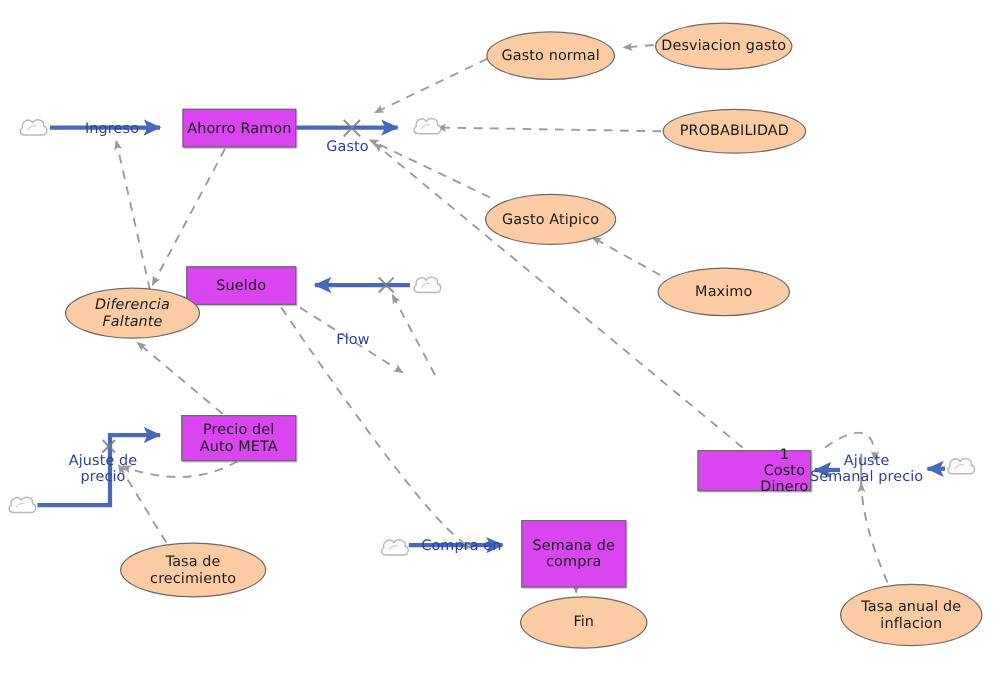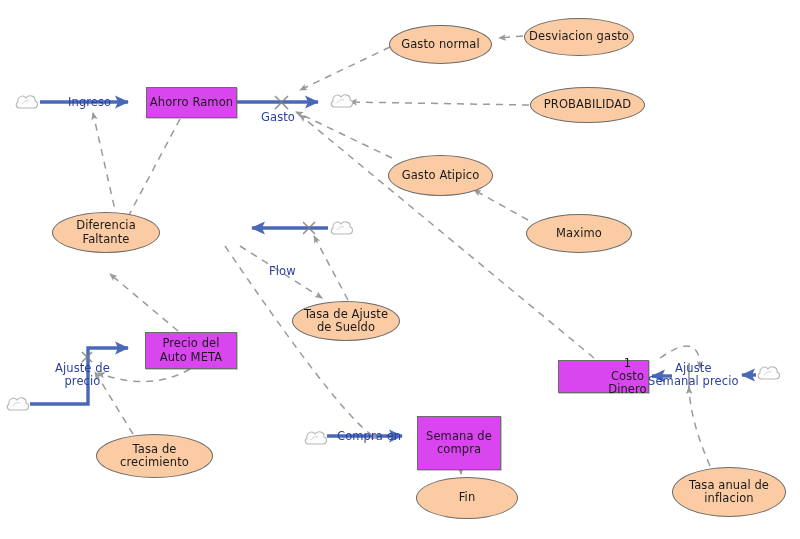--- a/index.html
+++ b/index.html
@@ -144,44 +144,43 @@
     <path d="M6,16 C2,16 1,12 4,10 C3,5 9,2 12,6 C15,2 22,4 21,9 C25,10 24,16 20,16 Z" fill="#fdfdfd" stroke="#b8b8b8" stroke-width="1.1"></path>
     <path d="M8,12 C10,9 13,8 15,9" fill="none" stroke="#cfcfcf" stroke-width="1"></path>
   </svg>
   <svg class="cloud" style="left:756px; top:363px;" viewBox="0 0 26 20">
     <path d="M6,16 C2,16 1,12 4,10 C3,5 9,2 12,6 C15,2 22,4 21,9 C25,10 24,16 20,16 Z" fill="#fdfdfd" stroke="#b8b8b8" stroke-width="1.1"></path>
     <path d="M8,12 C10,9 13,8 15,9" fill="none" stroke="#cfcfcf" stroke-width="1"></path>
   </svg>
 
   <div class="node stock" style="left:146px; top:87px; width:91px; height:31px;">Ahorro Ramon</div>
 
+  <div class="node stock" style="left:149px; top:213px; width:88px; height:31px;">Sueldo</div>
 
   <div class="node stock" style="left:145px; top:332px; width:92px; height:37px;">Precio del
 Auto META</div>
 
   <div class="node stock" style="left:417px; top:416px; width:84px; height:54px;">Semana de
 compra</div>
 
   <div class="node stock" style="left:558px; top:360px; width:91px; height:33px;padding-left:48px;">1 Costo Dinero</div>
 
   <div class="node aux" style="left:389px; top:25px; width:103px; height:39px;">Gasto normal</div>
 
   <div class="node aux" style="left:524px; top:18px; width:110px; height:38px;">Desviacion gasto</div>
 
   <div class="node aux" style="left:530px; top:87px; width:115px; height:36px;">PROBABILIDAD</div>
 
   <div class="node aux" style="left:388px; top:155px; width:105px; height:41px;">Gasto Atipico</div>
 
   <div class="node aux" style="left:526px; top:214px; width:106px; height:39px;">Maximo</div>
 
-  <div class="node aux" style="left:52px; top:212px; width:108px; height:41px;">Diferencia
+  <div class="node aux" style="left:52px; top:230px; width:108px; height:41px;font-style:italic;">Diferencia
 Faltante</div>
 
-  <div class="node aux" style="left:292px; top:301px; width:108px; height:40px;">Tasa de Ajuste
-de Sueldo</div>
 
   <div class="node aux" style="left:96px; top:434px; width:117px; height:44px;">Tasa de
 crecimiento</div>
 
   <div class="node aux" style="left:416px; top:477px; width:102px; height:42px;">Fin</div>
 
   <div class="node aux" style="left:672px; top:467px; width:114px; height:50px;">Tasa anual de
 inflacion</div>
 
   <div class="flow-label" style="left:68px; top:96px;">Ingreso</div>

